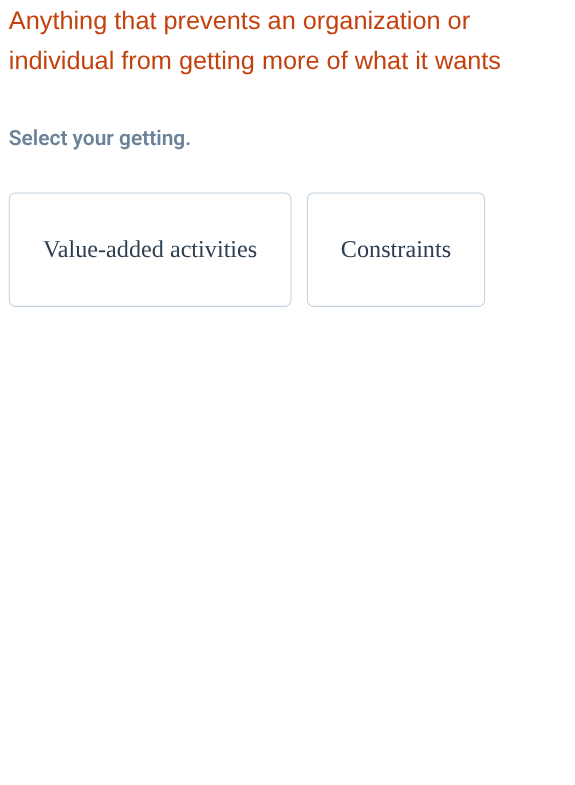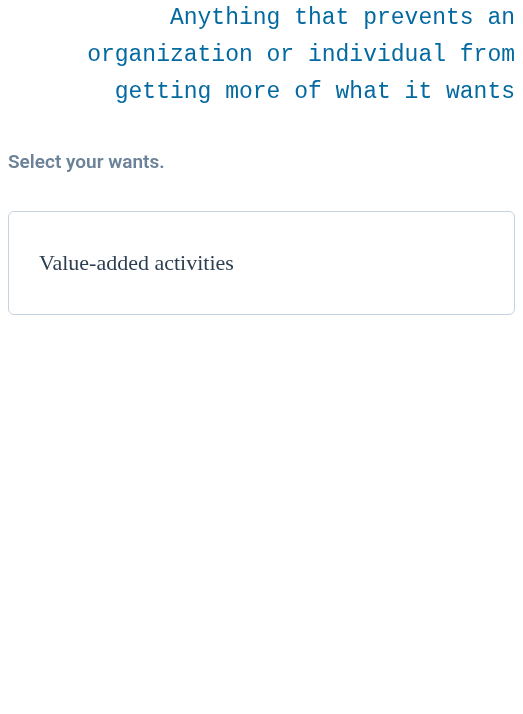--- a/index.html
+++ b/index.html
@@ -10,35 +10,33 @@
     body {
       font-family: -apple-system, BlinkMacSystemFont, 'Segoe UI', Roboto, 'Helvetica Neue', Arial, sans-serif;
       width: 523px;
       height: 714px;
       background: #ffffff;
       padding: 0 8px;
     }
     .question-text {
       font-size: 23px;
       line-height: 1.6;
-      color: #0369a1;
+      color: #c2410c;
       font-weight: 400;
       margin-bottom: 40px;
-      font-family: Liberation Mono, monospace;
-      text-align: right;
+      font-family: Liberation Sans, sans-serif;
     }
     .prompt-text {
       font-size: 19px;
       color: #6b8299;
       font-weight: 600;
       margin-bottom: 38px;
     }
     .answer-options {
       display: flex;
-      flex-direction: column;
       gap: 14px;
     }
     .answer-option {
       border: 1px solid #c5d3e0;
       border-radius: 6px;
       padding: 38px 30px;
       cursor: pointer;
       background: #ffffff;
       transition: background-color 0.15s;
     }
@@ -47,19 +45,22 @@
       color: #2d3e50;
       font-weight: 400;
       font-family: Georgia, 'Times New Roman', serif;
     }
   </style>
 </head>
 <body>
 
 <div class="question-text">Anything that prevents an organization or individual from getting more of what it wants</div>
 
-<div class="prompt-text">Select your wants.</div>
+<div class="prompt-text">Select your getting.</div>
 
 <div class="answer-options">
   <div class="answer-option">
     <span class="answer-label">Value-added activities</span>
   </div>
+  <div class="answer-option">
+    <span class="answer-label">Constraints</span>
+  </div>
 </div>
 
 </body></html>

